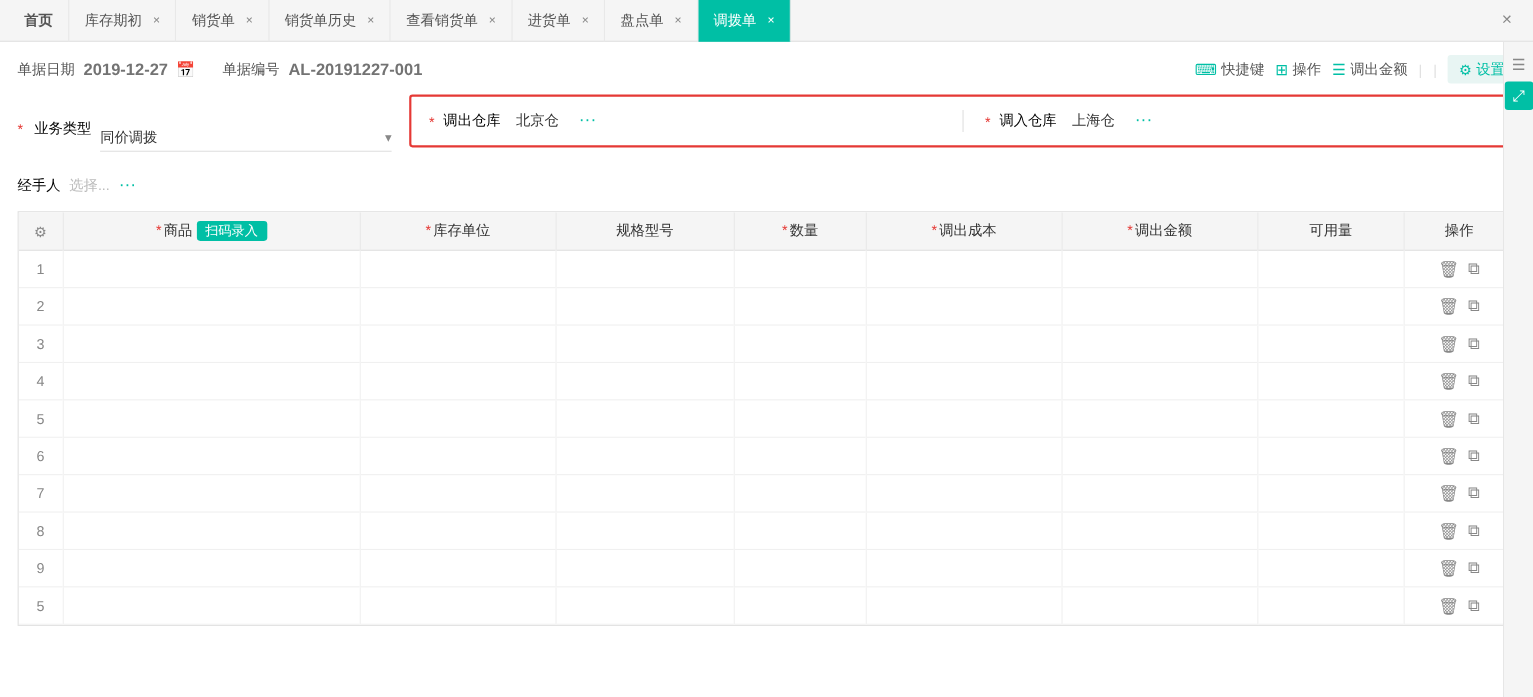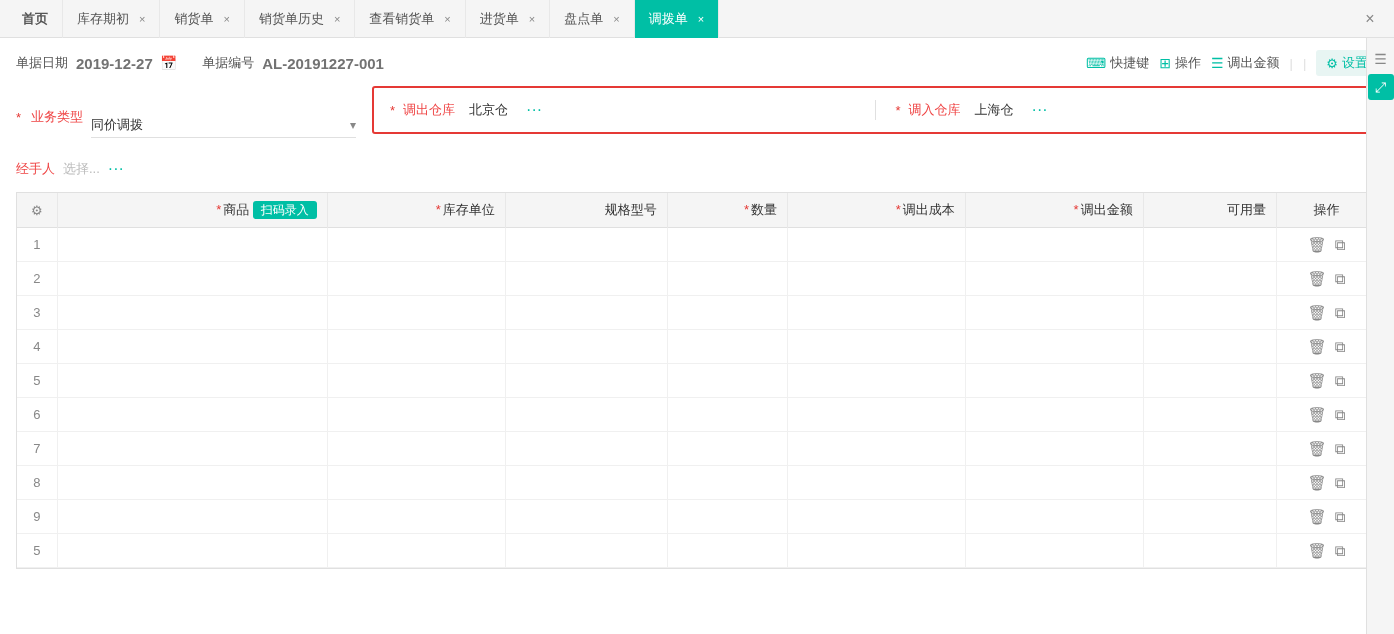--- a/index.html
+++ b/index.html
@@ -89,21 +89,21 @@
       align-items: center;
       gap: 0;
     }
     .warehouse-field {
       display: flex;
       align-items: center;
       gap: 6px;
       flex: 1;
     }
     .required-star { color: #e53935; margin-right: 2px; }
-    .field-label { color: #ef4444; }
+    .field-label { color: #000000; }
     .field-value { color: #333; font-weight: 500; margin-left: 8px; }
     .dots-btn {
       color: #00bfa5;
       cursor: pointer;
       font-size: 16px;
       margin-left: 12px;
     }
     .warehouse-divider {
       width: 1px;
       height: 20px;
@@ -132,21 +132,21 @@
       width: 100%;
       border-collapse: collapse;
       font-size: 13px;
     }
     thead tr {
       background: #f5f5f5;
       border-bottom: 1px solid #e0e0e0;
     }
     thead th {
       padding: 8px 10px;
-      text-align: right;
+      text-align: center;
       font-weight: normal;
       color: #333;
       border-right: 1px solid #e8e8e8;
       white-space: nowrap;
     }
     thead th .req { color: #e53935; margin-right: 2px; }
     tbody tr {
       border-bottom: 1px solid #f0f0f0;
       height: 34px;
     }

